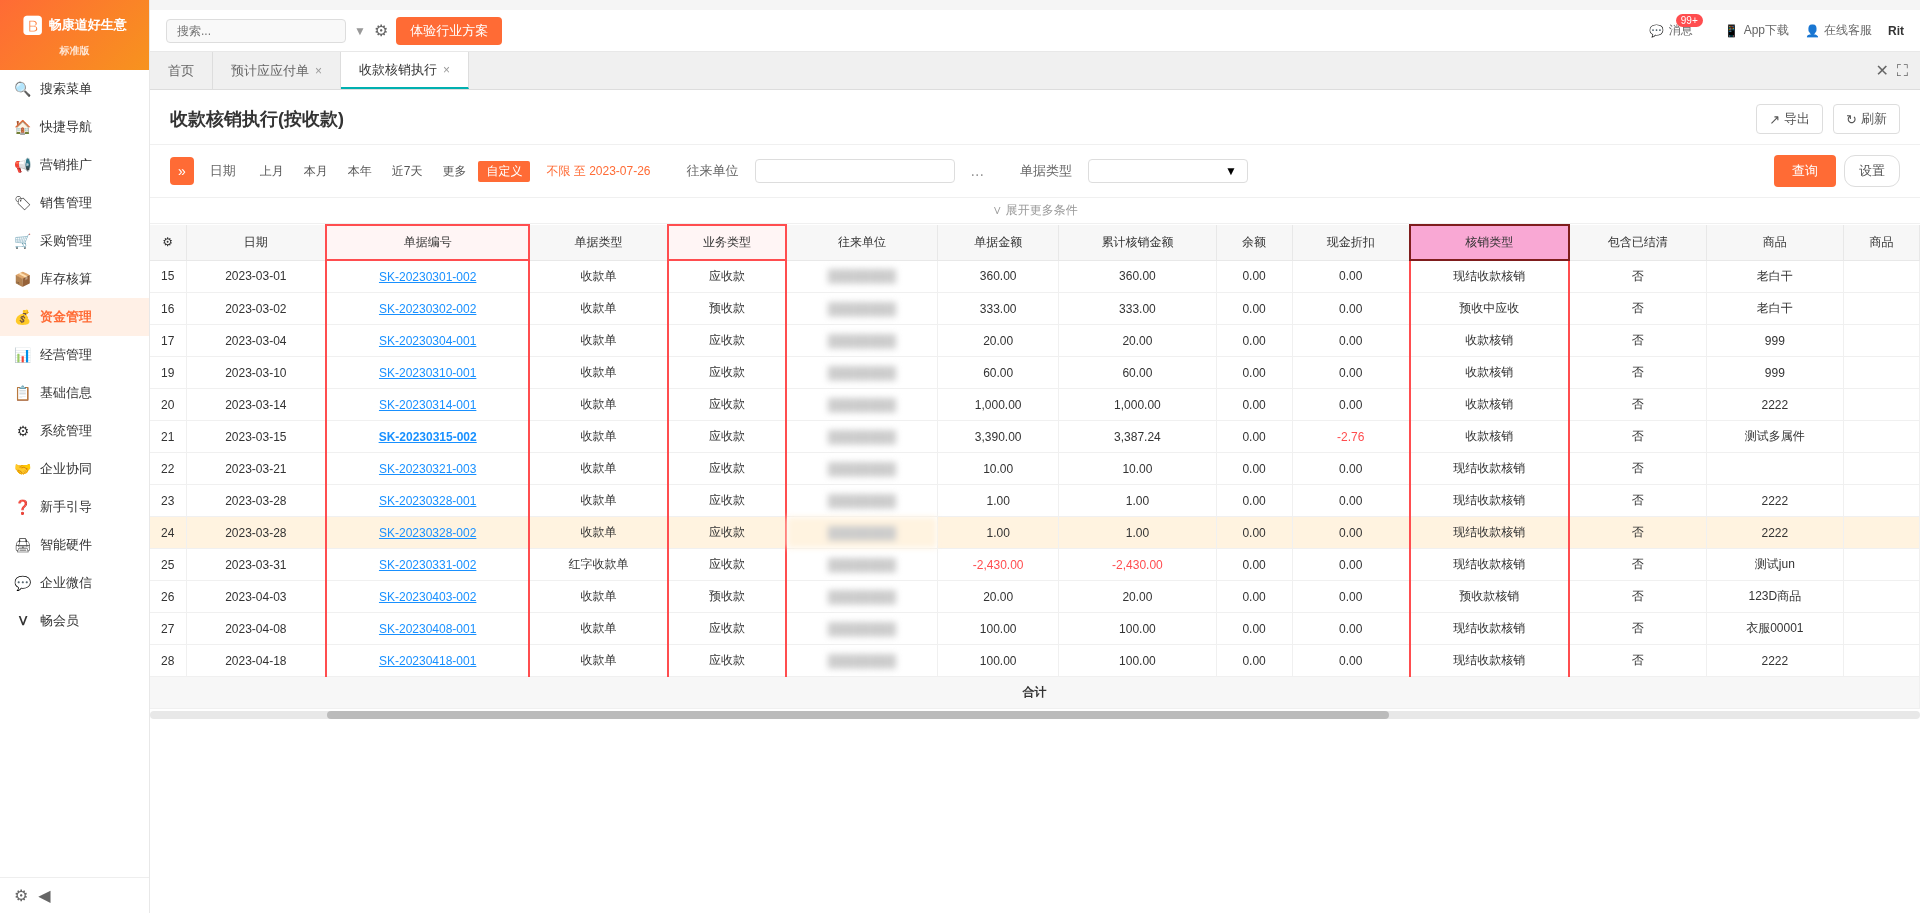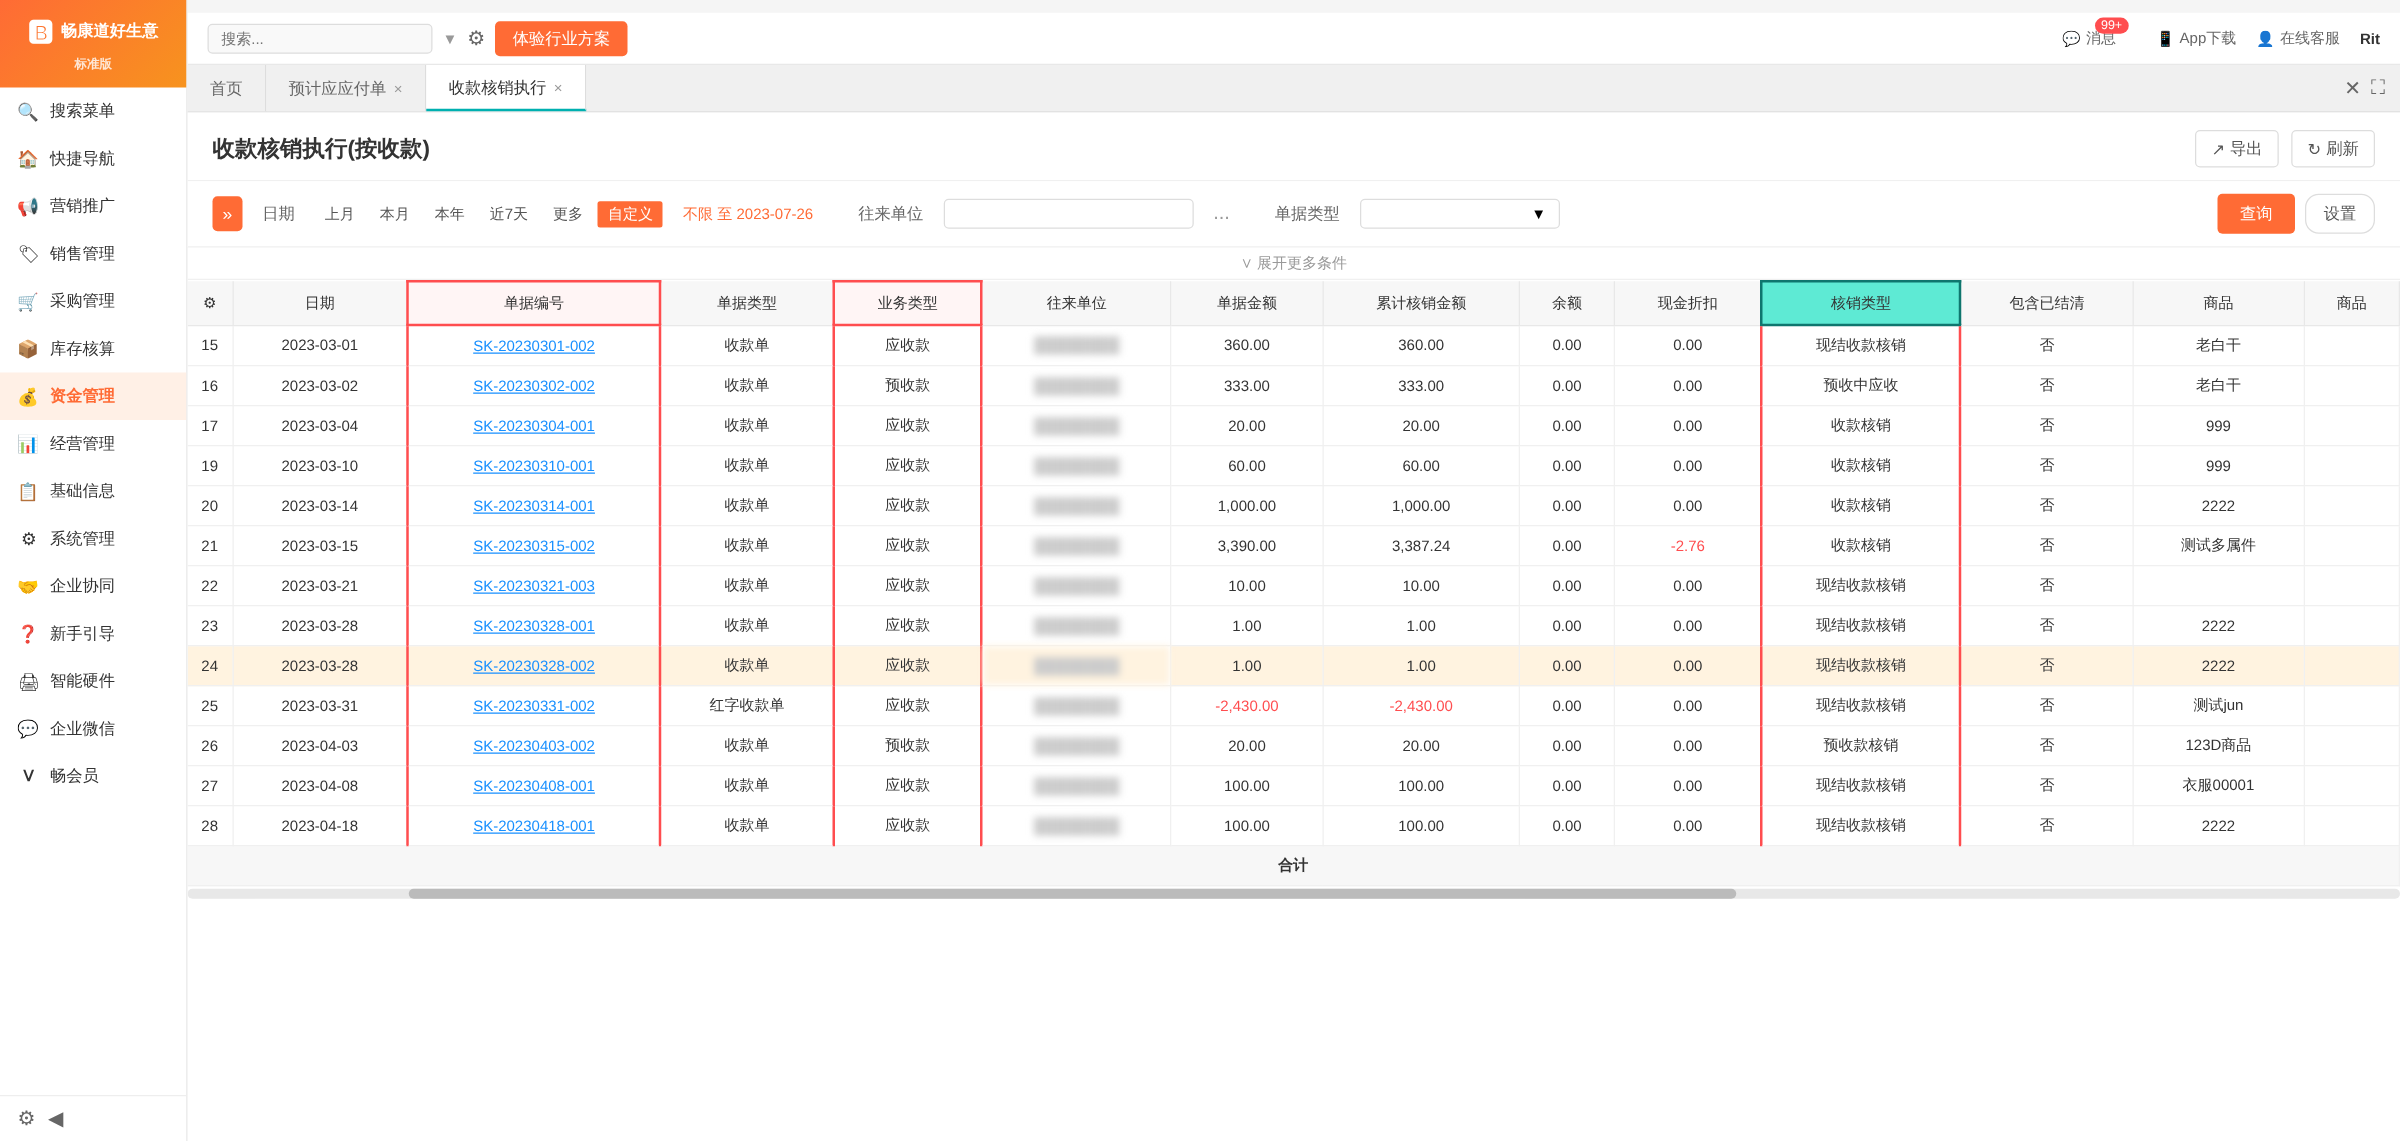--- a/index.html
+++ b/index.html
@@ -248,21 +248,21 @@
             </th>
             <th>日期</th>
             <th style="border:2px solid #ff4d4f;background:#fff5f5;">单据编号</th>
             <th>单据类型</th>
             <th style="border:2px solid #ff4d4f;background:#fff5f5;">业务类型</th>
             <th>往来单位</th>
             <th>单据金额</th>
             <th>累计核销金额</th>
             <th>余额</th>
             <th>现金折扣</th>
-            <th style="border:2px solid #0f766e;background:#5eead4;">核销类型</th>
+            <th style="border:2px solid #7f1d1d;background:#f9a8d4;">核销类型</th>
             <th>包含已结清</th>
             <th>商品</th>
             <th>商品</th>
           </tr>
         </thead>
         <tbody id="table-body">
         <tr>
               <td>15</td>
               <td>2023-03-01</td>
               <td class="link" style="border-left: 2px solid rgb(255, 77, 79); border-right: 2px solid rgb(255, 77, 79);">SK-20230301-002</td>
@@ -338,21 +338,21 @@
               <td>0.00</td>
               <td>0.00</td>
               <td style="border-left: 2px solid rgb(255, 77, 79); border-right: 2px solid rgb(255, 77, 79);">收款核销</td>
               <td>否</td>
               <td>2222</td>
               <td></td>
             </tr>
             <tr>
               <td>21</td>
               <td>2023-03-15</td>
-              <td class="link" style="border-left: 2px solid rgb(255, 77, 79); border-right: 2px solid rgb(255, 77, 79);">SK-20230315-002</td>
+              <td class="link" style="border-left: 2px solid rgb(255, 77, 79); border-right: 2px solid rgb(255, 77, 79); font-weight: bold;">SK-20230315-002</td>
               <td>收款单</td>
               <td style="border-left: 2px solid rgb(255, 77, 79); border-right: 2px solid rgb(255, 77, 79);">应收款</td>
               <td style="color: rgb(204, 204, 204); filter: blur(3px);">████████</td>
               <td>3,390.00</td>
               <td>3,387.24</td>
               <td>0.00</td>
               <td class="negative">-2.76</td>
               <td style="border-left: 2px solid rgb(255, 77, 79); border-right: 2px solid rgb(255, 77, 79);">收款核销</td>
               <td>否</td>
               <td>测试多属件</td>

